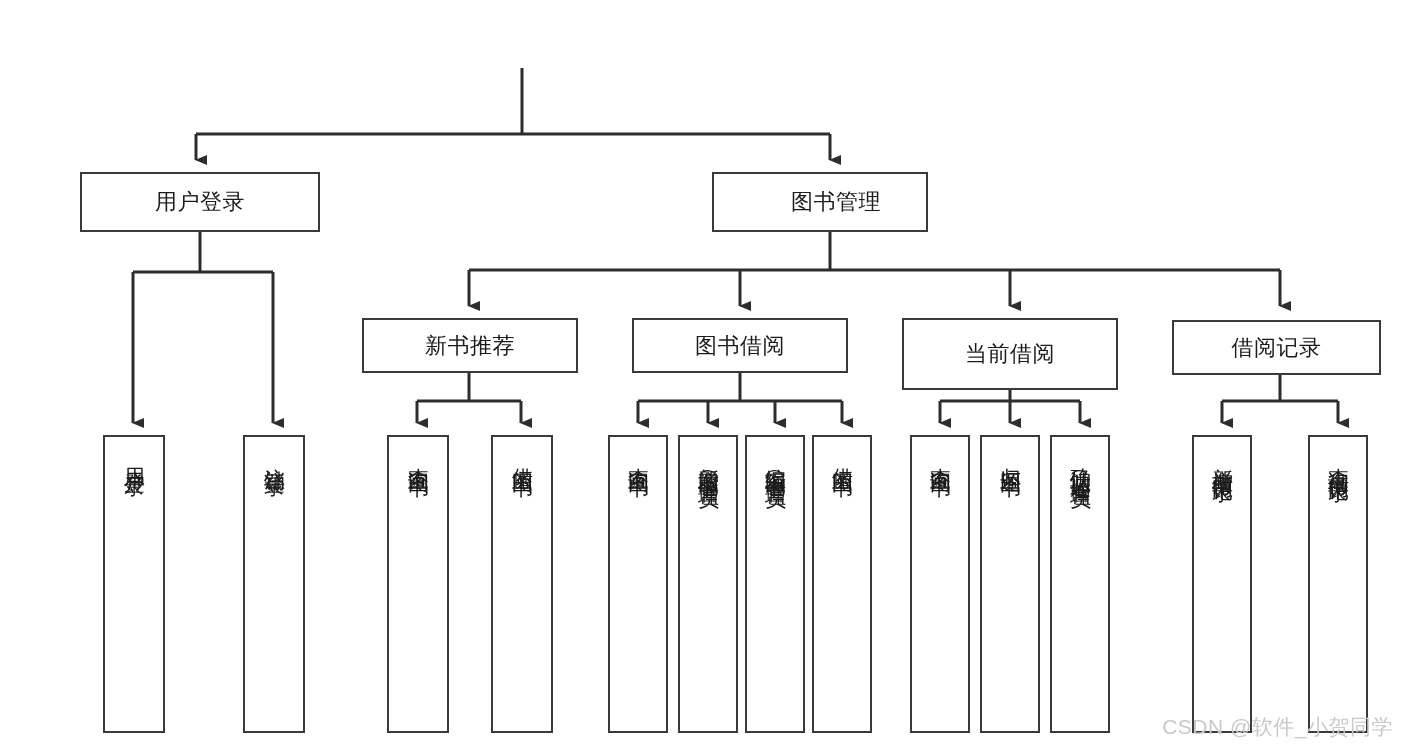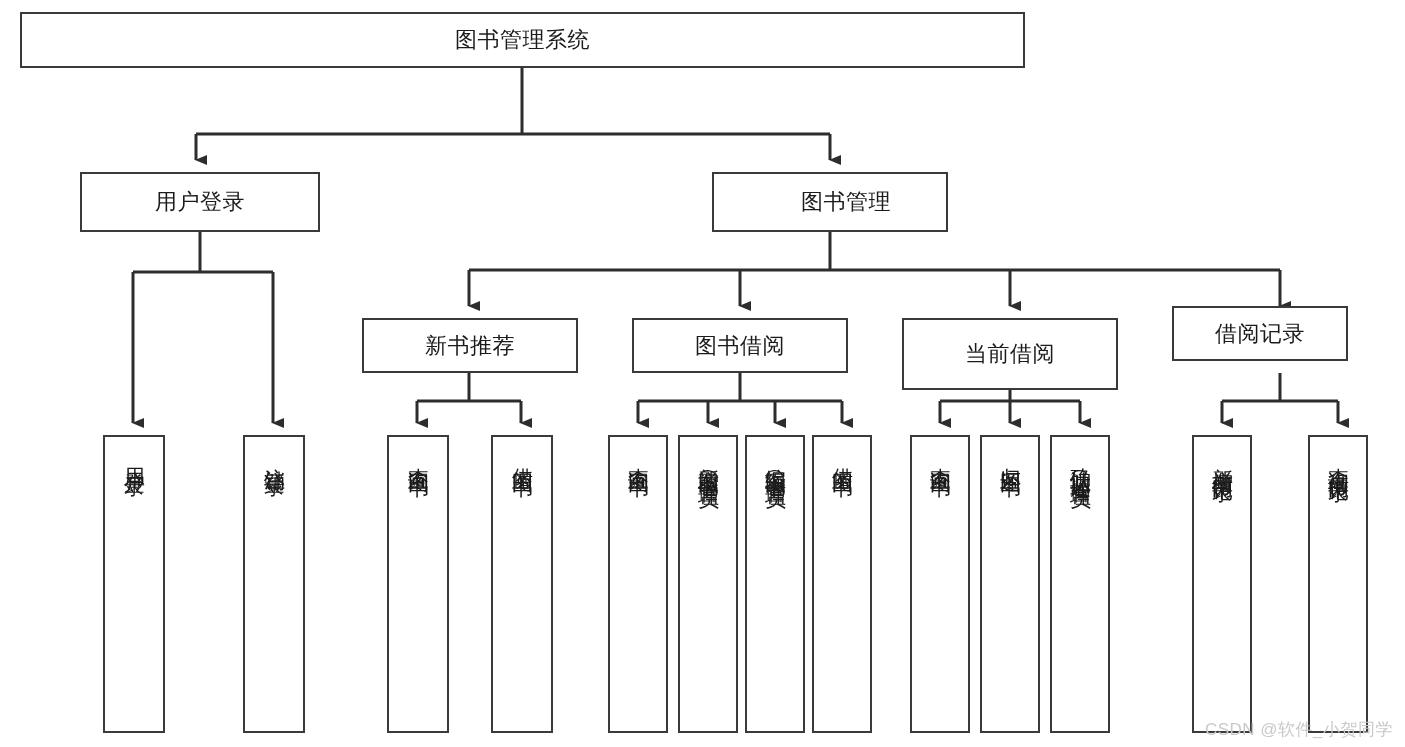--- a/index.html
+++ b/index.html
@@ -55,21 +55,21 @@
   .node.root .node-label,
   .node.level1 .node-label,
   .node.level2 .node-label {
     font-size: 22px;
   }
   #watermark {
     position: absolute;
     right: 12px;
     bottom: 6px;
     color: #c9c9c9;
-    font-size: 17px;
+    font-size: 21px;
     letter-spacing: 0.5px;
     z-index: 5;
     user-select: none;
   }
 </style>
 </head>
 <body>
 
 <div id="canvas">
 
@@ -117,45 +117,42 @@
       <path d="M 1010 401 L 1010 423" marker-end="url(#arrow)"></path>
       <path d="M 1080 401 L 1080 423" marker-end="url(#arrow)"></path>
 
       <path d="M 1280 373 L 1280 401"></path>
       <path d="M 1222 401 L 1338 401"></path>
       <path d="M 1222 401 L 1222 423" marker-end="url(#arrow)"></path>
       <path d="M 1338 401 L 1338 423" marker-end="url(#arrow)"></path>
     </g>
   </svg>
 
-  <div class="node root" style="left:20px; top:12px; width:1005px; height:56px;">
-    <span class="node-label">图书管理系统</span>
-  </div>
 
   <div class="node level1" style="left:80px; top:172px; width:240px; height:60px;">
     <span class="node-label">用户登录</span>
   </div>
 
-  <div class="node level1" style="left:712px; top:172px; width:236px; height:60px;padding-left:32px;">
+  <div class="node level1" style="left:712px; top:172px; width:216px; height:60px;padding-left:32px;">
     <span class="node-label">图书管理</span>
   </div>
 
   <div class="node level2" style="left:632px; top:318px; width:216px; height:55px;">
     <span class="node-label">图书借阅</span>
   </div>
 
   <div class="node level2" style="left:362px; top:318px; width:216px; height:55px;">
     <span class="node-label">新书推荐</span>
   </div>
 
   <div class="node level2" style="left:902px; top:318px; width:216px; height:72px;">
     <span class="node-label">当前借阅</span>
   </div>
 
-  <div class="node level2" style="left:1172px; top:306px; width:176px; height:55px;">
+  <div class="node level2" style="left:1172px; top:320px; width:209px; height:55px;">
     <span class="node-label">借阅记录</span>
   </div>
 
   <div class="node vertical" style="left:103px; top:435px; width:62px; height:298px;">
     <span class="node-label">用户登录</span>
   </div>
 
   <div class="node vertical" style="left:243px; top:435px; width:62px; height:298px;">
     <span class="node-label">注销登录</span>
   </div>

